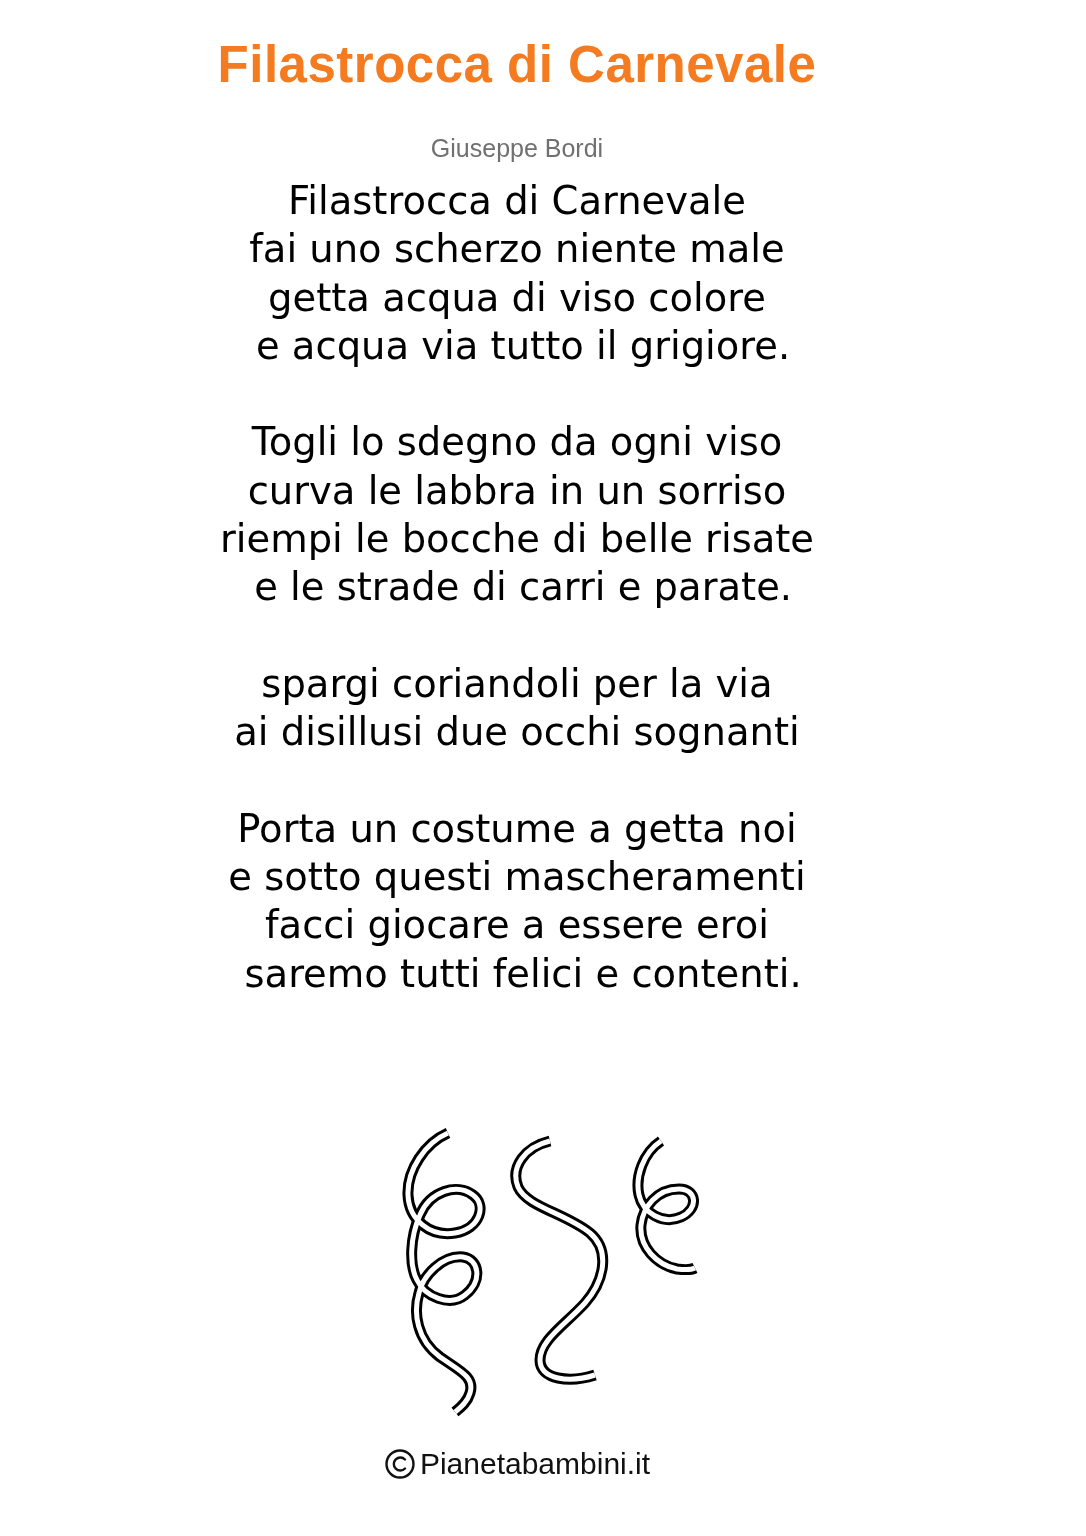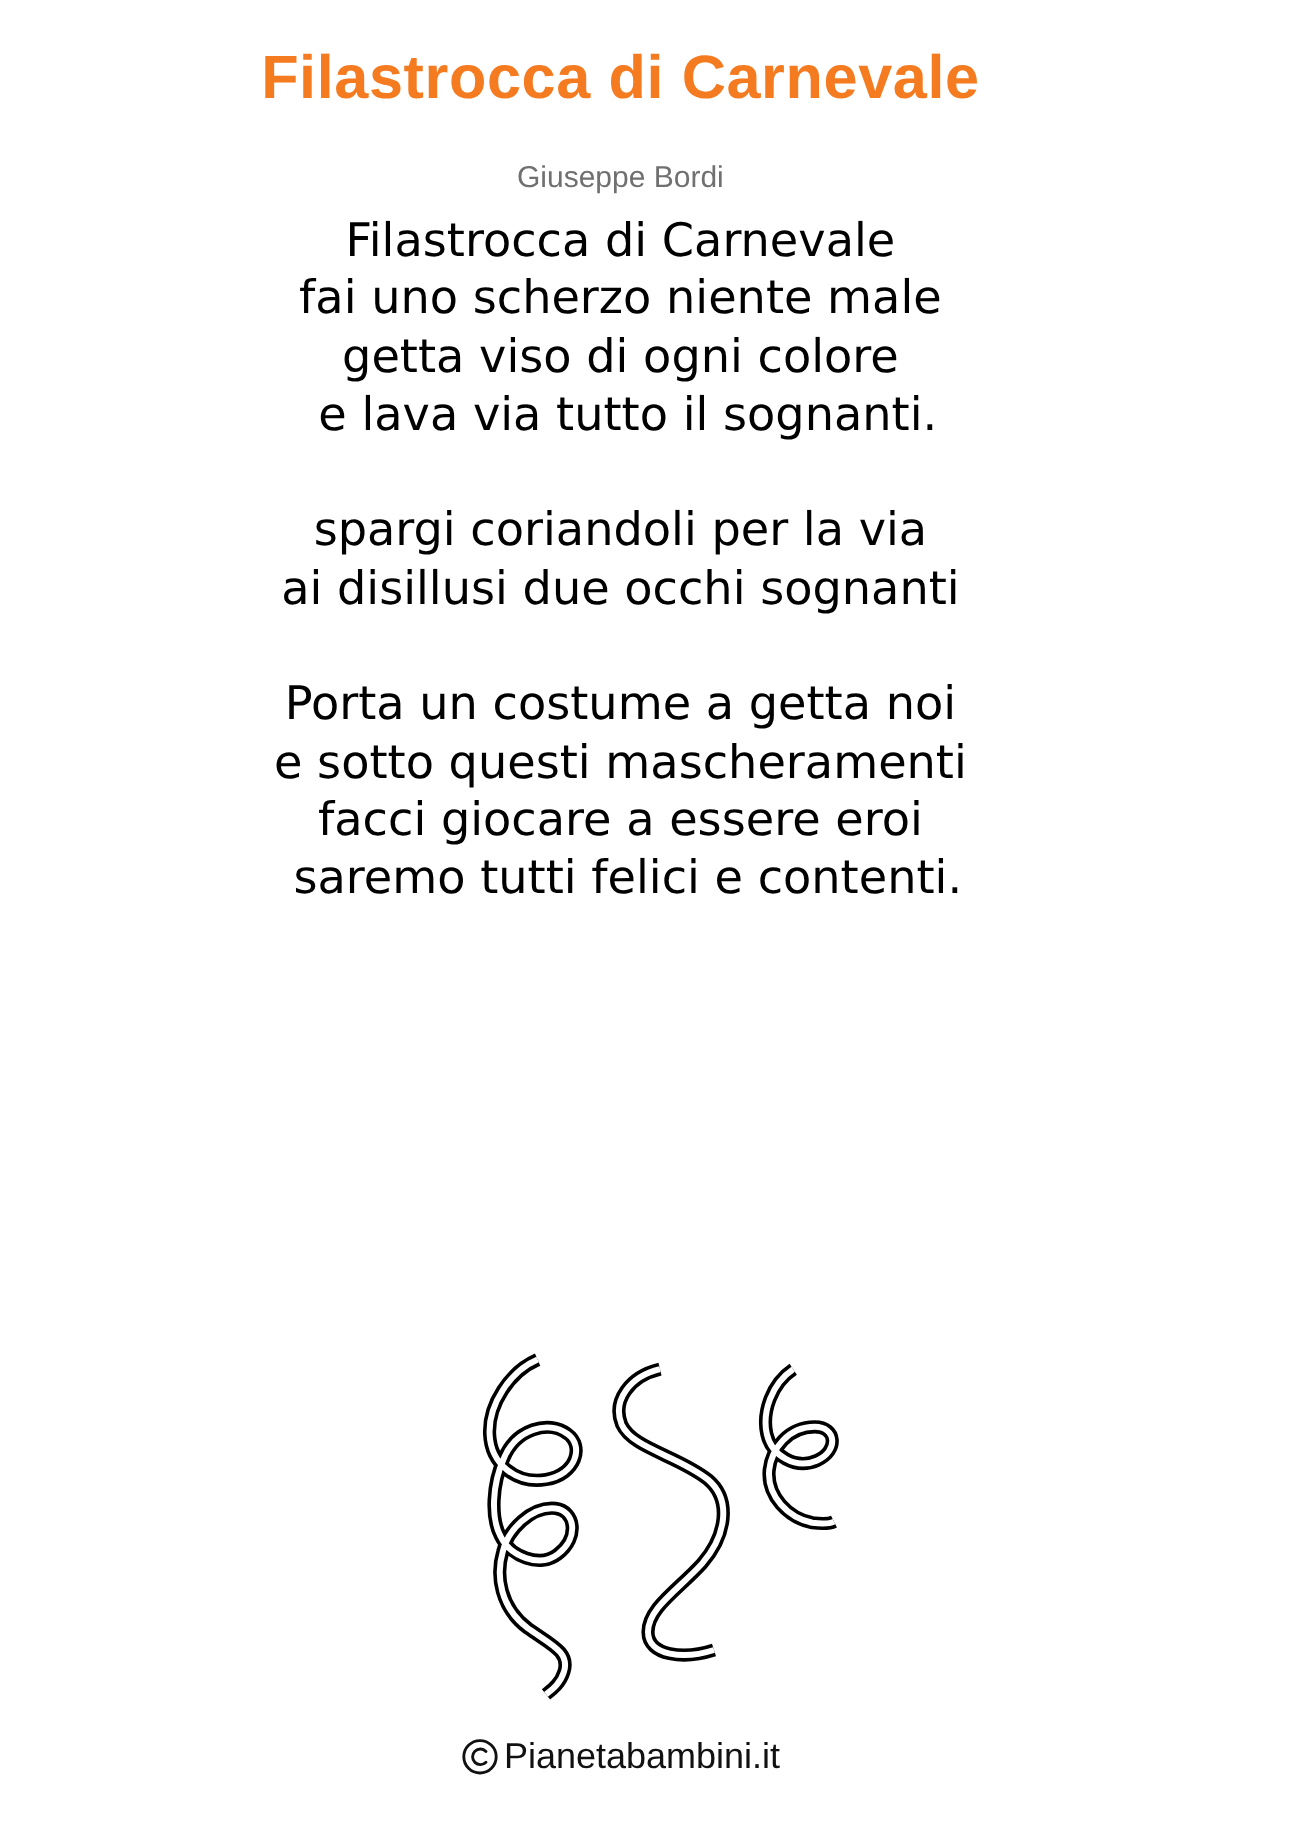--- a/index.html
+++ b/index.html
@@ -93,22 +93,28 @@
 
 <div class="page">
 
   <h1 class="title">Filastrocca di Carnevale</h1>
   <p class="author">Giuseppe Bordi</p>
 
   <div class="poem">
     <div class="stanza">
       <span class="line">Filastrocca di Carnevale</span>
       <span class="line">fai uno scherzo niente male</span>
-      <span class="line">getta viso di ogni colore</span>
-      <span class="line"> e lava via tutto il sognanti.</span>
+      <span class="line">getta acqua di viso colore</span>
+      <span class="line"> e acqua via tutto il grigiore.</span>
+    </div>
+    <div class="stanza">
+      <span class="line">Togli lo sdegno da ogni viso</span>
+      <span class="line">curva le labbra in un sorriso</span>
+      <span class="line">riempi le bocche di belle risate</span>
+      <span class="line"> e le strade di carri e parate.</span>
     </div>
     <div class="stanza">
       <span class="line">spargi coriandoli per la via</span>
       <span class="line">ai disillusi due occhi sognanti</span>
     </div>
     <div class="stanza">
       <span class="line">Porta un costume a getta noi</span>
       <span class="line">e sotto questi mascheramenti</span>
       <span class="line">facci giocare a essere eroi</span>
       <span class="line"> saremo tutti felici e contenti.</span>

